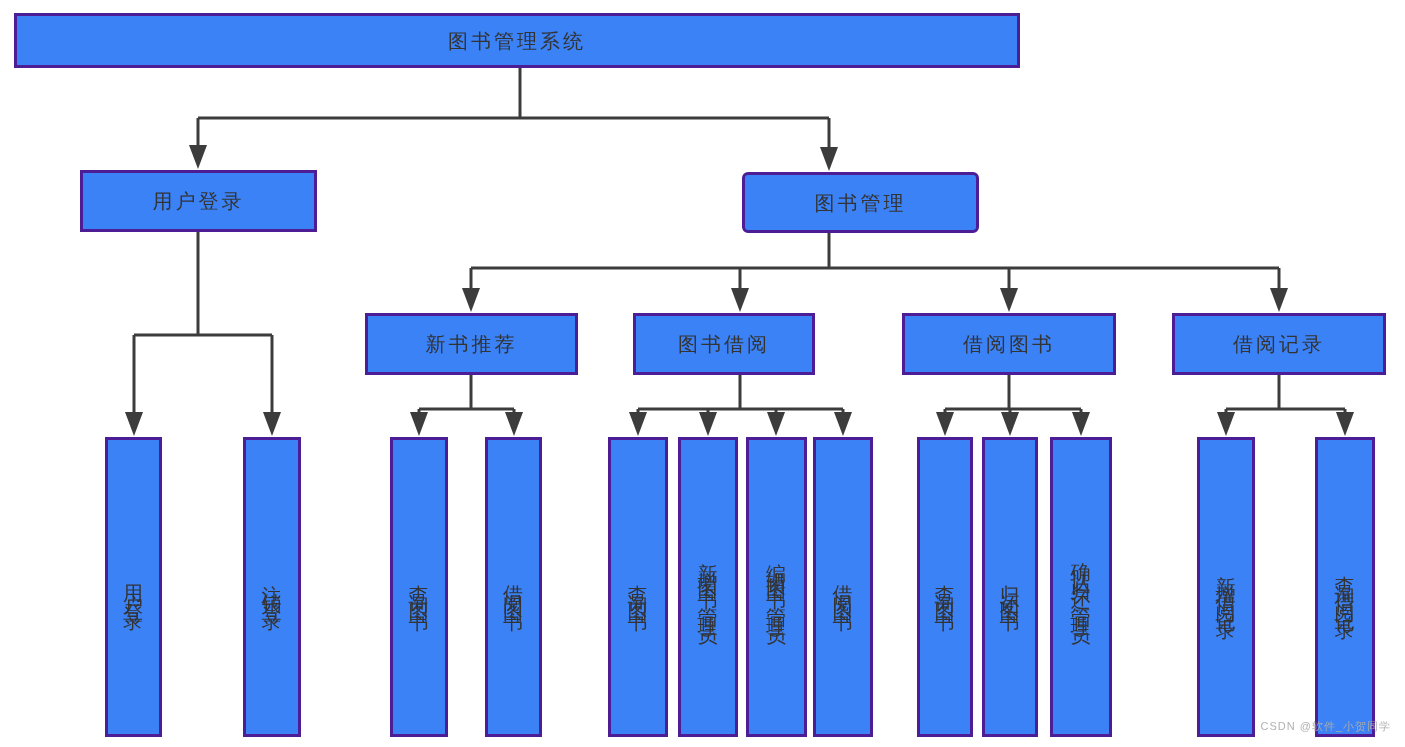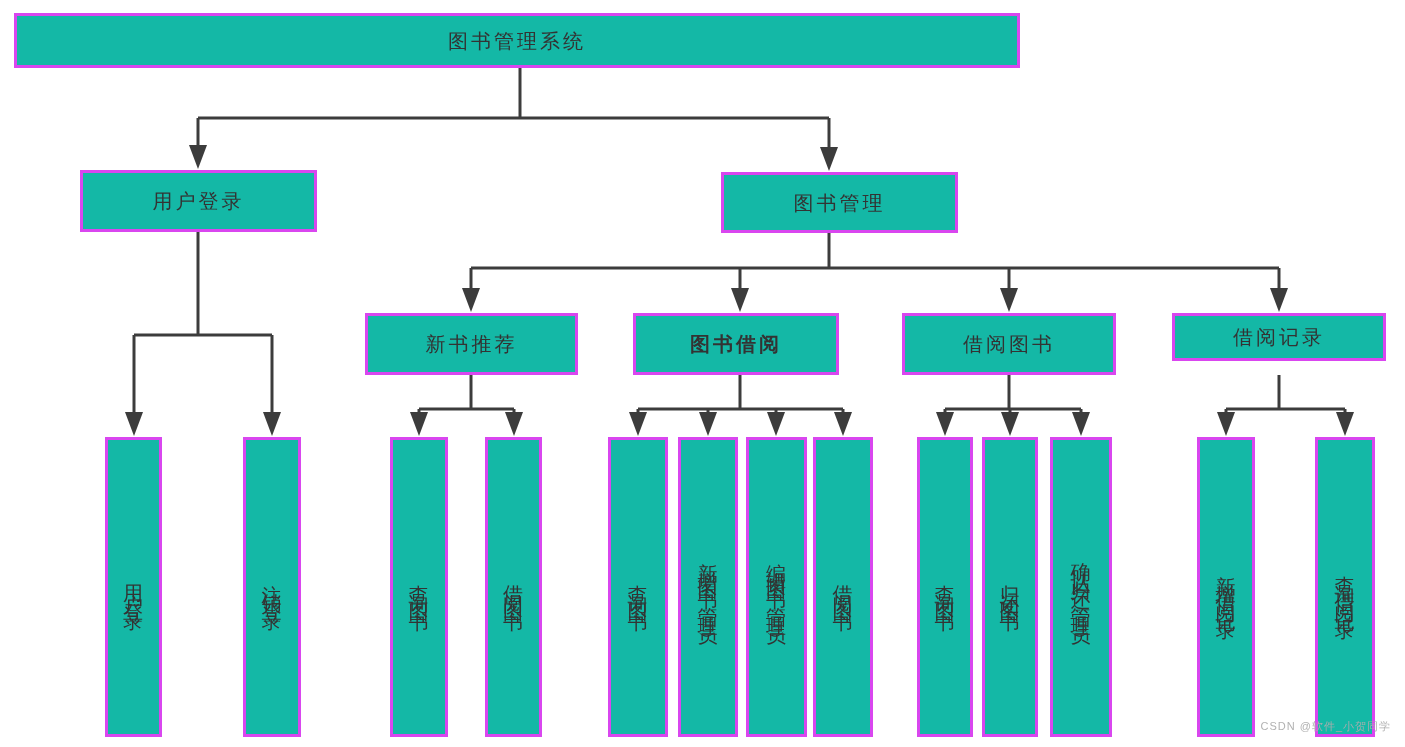--- a/index.html
+++ b/index.html
@@ -16,22 +16,22 @@
     overflow: hidden;
   }
   #connectors {
     position: absolute;
     left: 0; top: 0;
     pointer-events: none;
   }
   .node {
     position: absolute;
     box-sizing: border-box;
-    border: 3px solid #d946ef;
-    background: #14b8a6;
+    border: 3px solid #4c1d95;
+    background: #3b82f6;
     color: #333333;
     display: flex;
     align-items: center;
     justify-content: center;
     font-size: 20px;
     letter-spacing: 3px;
     text-align: center;
     line-height: 1.2;
   }
   .hnode {  }
@@ -109,26 +109,26 @@
       <line x1="1226" y1="409" x2="1345" y2="409" stroke="#3c3c3c" stroke-width="3"></line>
       <line x1="1226" y1="409" x2="1226" y2="417" stroke="#3c3c3c" stroke-width="3"></line>
       <polygon points="1217,412 1235,412 1226,436" fill="#3c3c3c"></polygon>
       <line x1="1345" y1="409" x2="1345" y2="417" stroke="#3c3c3c" stroke-width="3"></line>
       <polygon points="1336,412 1354,412 1345,436" fill="#3c3c3c"></polygon>
     </svg>
 
   <div class="node hnode" style="left:14px; top:13px; width:1006px; height:55px;">图书管理系统</div>
 
   <div class="node hnode" style="left:80px; top:170px; width:237px; height:62px;">用户登录</div>
-  <div class="node hnode" style="left:721px; top:172px; width:237px; height:61px;">图书管理</div>
+  <div class="node hnode" style="left:742px; top:172px; width:237px; height:61px;border-radius:6px;">图书管理</div>
 
   <div class="node hnode" style="left:365px; top:313px; width:213px; height:62px;">新书推荐</div>
-  <div class="node hnode" style="left:633px; top:313px; width:206px; height:62px;font-weight:bold;">图书借阅</div>
+  <div class="node hnode" style="left:633px; top:313px; width:182px; height:62px;">图书借阅</div>
   <div class="node hnode" style="left:902px; top:313px; width:214px; height:62px;">借阅图书</div>
-  <div class="node hnode" style="left:1172px; top:313px; width:214px; height:48px;">借阅记录</div>
+  <div class="node hnode" style="left:1172px; top:313px; width:214px; height:62px;">借阅记录</div>
 
   <div class="node vnode" style="left:105px; top:437px; width:57px; height:300px;">用户登录</div>
   <div class="node vnode" style="left:243px; top:437px; width:58px; height:300px;">注销登录</div>
 
   <div class="node vnode" style="left:390px; top:437px; width:58px; height:300px;">查询图书</div>
   <div class="node vnode" style="left:485px; top:437px; width:57px; height:300px;">借阅图书</div>
 
   <div class="node vnode" style="left:608px; top:437px; width:60px; height:300px;">查询图书</div>
   <div class="node vnode" style="left:678px; top:437px; width:60px; height:300px;">新增图书（管理员）</div>
   <div class="node vnode" style="left:746px; top:437px; width:61px; height:300px;">编辑图书（管理员）</div>

